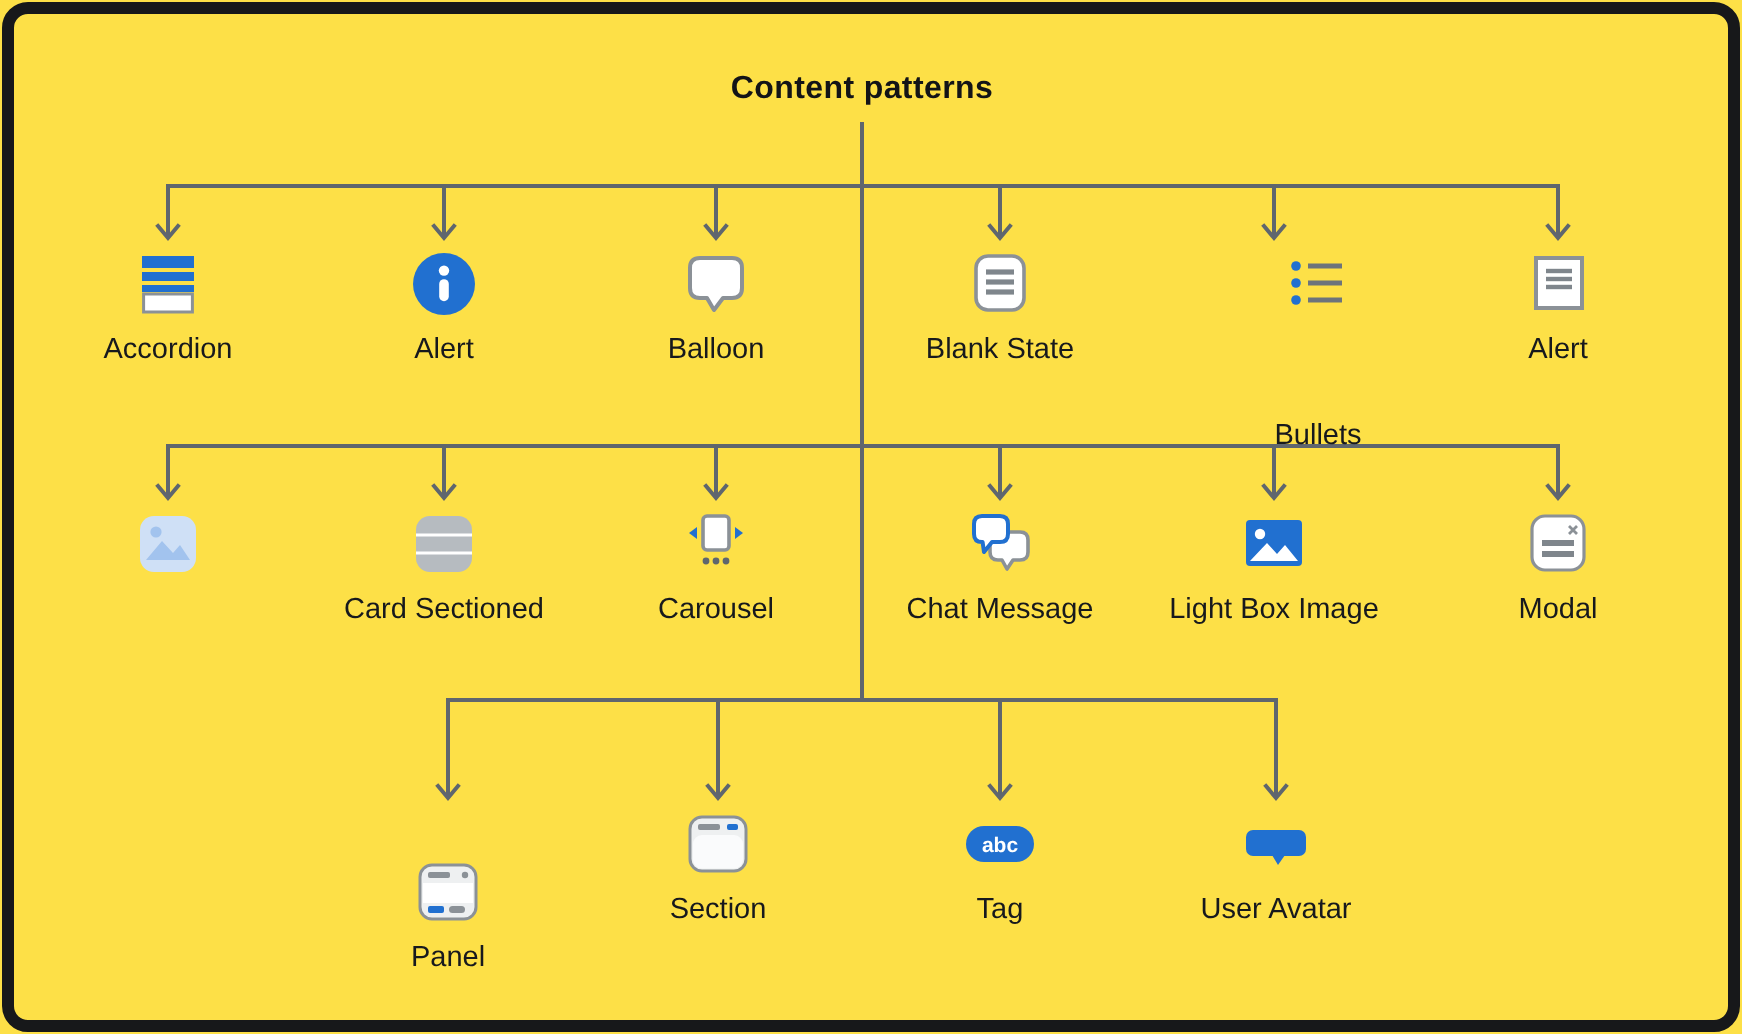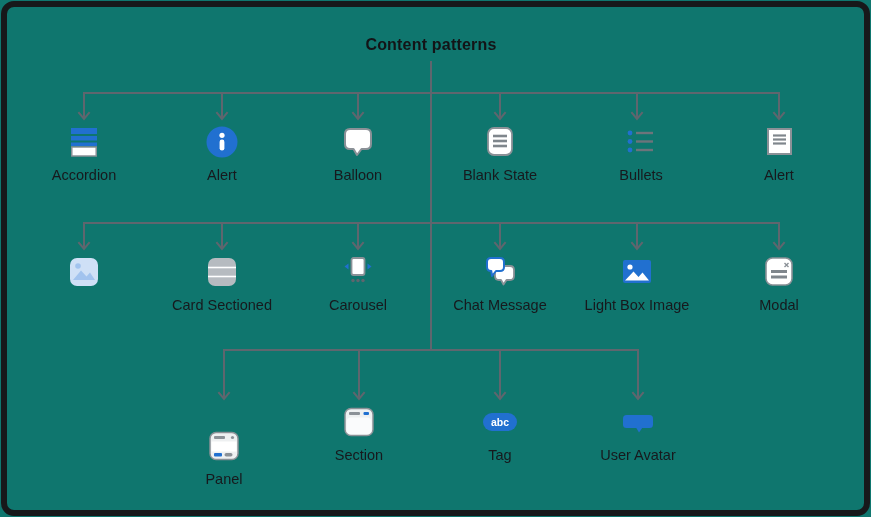--- a/index.html
+++ b/index.html
@@ -1,20 +1,20 @@
 <!DOCTYPE html>
 <html><head>
 <meta charset="utf-8">
 <style>
   html,body{margin:0;padding:0;}
   body{
     width:871px;height:517px;position:relative;background:#fff;
     font-family:"Liberation Sans",sans-serif;overflow:hidden;
   }
-  .stage{position:absolute;inset:0;background:#0f766e;}
+  .stage{position:absolute;inset:0;background:#fde047;}
   .frame-border{
     position:absolute;inset:1px;border:6px solid #17181a;border-radius:13px;
     pointer-events:none;z-index:10;
   }
   .title{
     position:absolute;left:281px;top:36px;width:300px;text-align:center;
     font-size:16px;font-weight:700;color:#131417;letter-spacing:.2px;
   }
   #connectors{position:absolute;left:0;top:0;}
   .node{
@@ -107,21 +107,21 @@
         <div class="icon">
           <svg width="36" height="36" viewBox="0 0 36 36">
             <rect x="6" y="4" width="24" height="27" rx="6" fill="#fff" stroke="#8b9197" stroke-width="1.8"></rect>
      <line x1="11" x2="25" y1="12" y2="12" stroke="#7f868c" stroke-width="2.6"></line>
      <line x1="11" x2="25" y1="17" y2="17" stroke="#7f868c" stroke-width="2.6"></line>
      <line x1="11" x2="25" y1="22" y2="22" stroke="#7f868c" stroke-width="2.6"></line>
           </svg>
         </div>
         <div class="label">Blank State</div>
       </div>
-      <div class="node" style="left: 566px; top: 124px;">
+      <div class="node" style="left: 584px; top: 124px; gap: 43px;">
         <div class="icon">
           <svg width="36" height="36" viewBox="0 0 36 36">
             <circle cx="7" cy="9" r="2.4" fill="#2170d0"></circle>
      <line x1="13" x2="30" y1="9" y2="9" stroke="#6d747b" stroke-width="2.4"></line>
             <circle cx="7" cy="17.5" r="2.4" fill="#2170d0"></circle>
      <line x1="13" x2="30" y1="17.5" y2="17.5" stroke="#6d747b" stroke-width="2.4"></line>
             <circle cx="7" cy="26" r="2.4" fill="#2170d0"></circle>
      <line x1="13" x2="30" y1="26" y2="26" stroke="#6d747b" stroke-width="2.4"></line>
           </svg>
         </div>

